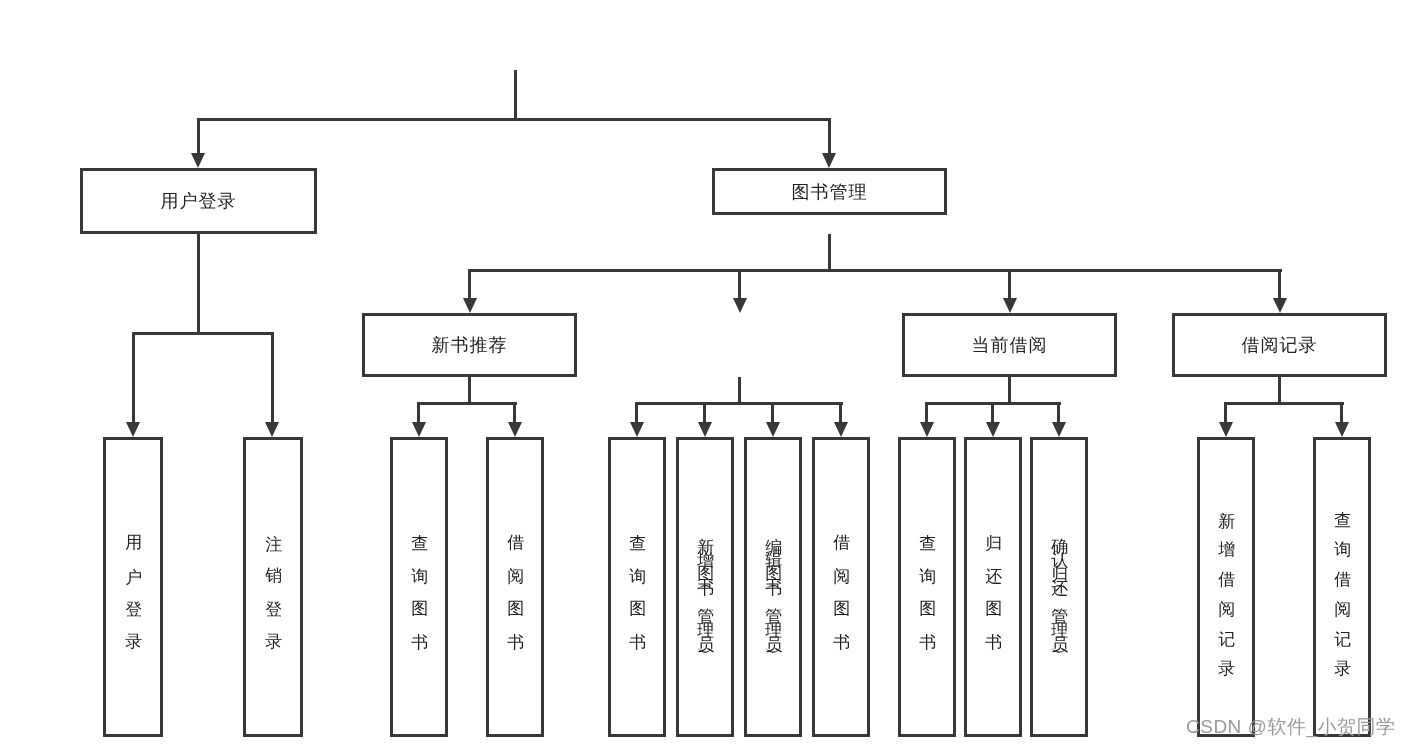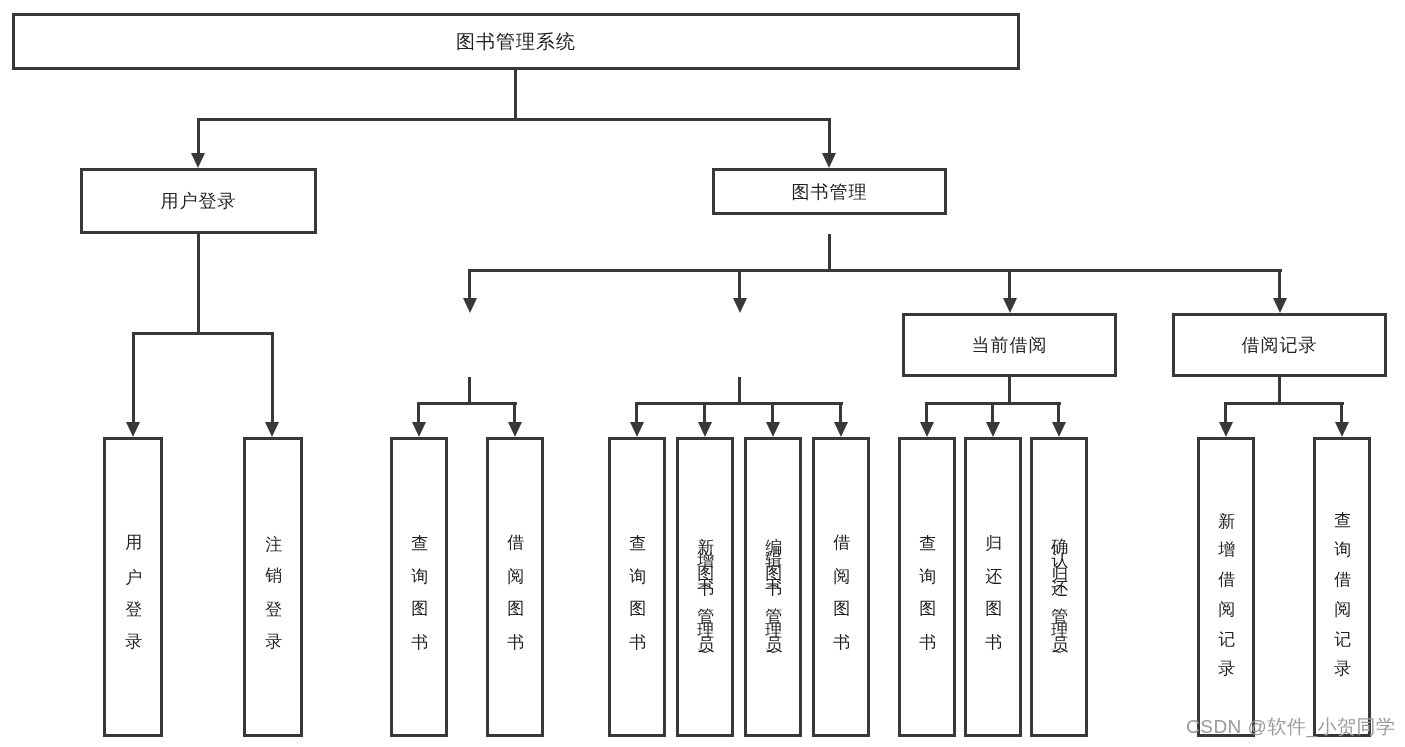--- a/index.html
+++ b/index.html
@@ -55,23 +55,20 @@
     color: #9a9a9e;
     z-index: 10;
     white-space: nowrap;
   }
 </style>
 </head>
 <body>
 
 <div id="canvas">
 
-  <div class="box hnode root-node" style="left:12px; top:13px; width:1008px; height:57px;">
-    <span>图书管理系统</span>
-  </div>
 
   <div class="vl" style="left:514px; top:70px; height:50px;"></div>
   <div class="hl" style="left:197px; top:118px; width:634px;"></div>
   <div class="vl" style="left:197px; top:118px; height:37px;"></div>
   <div class="ah" style="left:191px; top:153px;"></div>
   <div class="vl" style="left:828px; top:118px; height:37px;"></div>
   <div class="ah" style="left:822px; top:153px;"></div>
 
   <div class="box hnode" style="left:80px; top:168px; width:237px; height:66px;">
     <span>用户登录</span>
@@ -91,20 +88,23 @@
   <div class="hl" style="left:468px; top:269px; width:814px;"></div>
   <div class="vl" style="left:468px; top:269px; height:30px;"></div>
   <div class="ah" style="left:463px; top:298px;"></div>
   <div class="vl" style="left:738px; top:269px; height:30px;"></div>
   <div class="ah" style="left:733px; top:298px;"></div>
   <div class="vl" style="left:1008px; top:269px; height:30px;"></div>
   <div class="ah" style="left:1003px; top:298px;"></div>
   <div class="vl" style="left:1278px; top:269px; height:30px;"></div>
   <div class="ah" style="left:1273px; top:298px;"></div>
 
+  <div class="box hnode" style="left:362px; top:313px; width:215px; height:64px;">
+    <span>新书推荐</span>
+  </div>
   <div class="box hnode" style="left:902px; top:313px; width:215px; height:64px;">
     <span>当前借阅</span>
   </div>
   <div class="box hnode" style="left:1172px; top:313px; width:215px; height:64px;">
     <span>借阅记录</span>
   </div>
 
   <div class="vl" style="left:468px; top:377px; height:28px;"></div>
   <div class="hl" style="left:417px; top:402px; width:100px;"></div>
   <div class="vl" style="left:417px; top:402px; height:21px;"></div>

